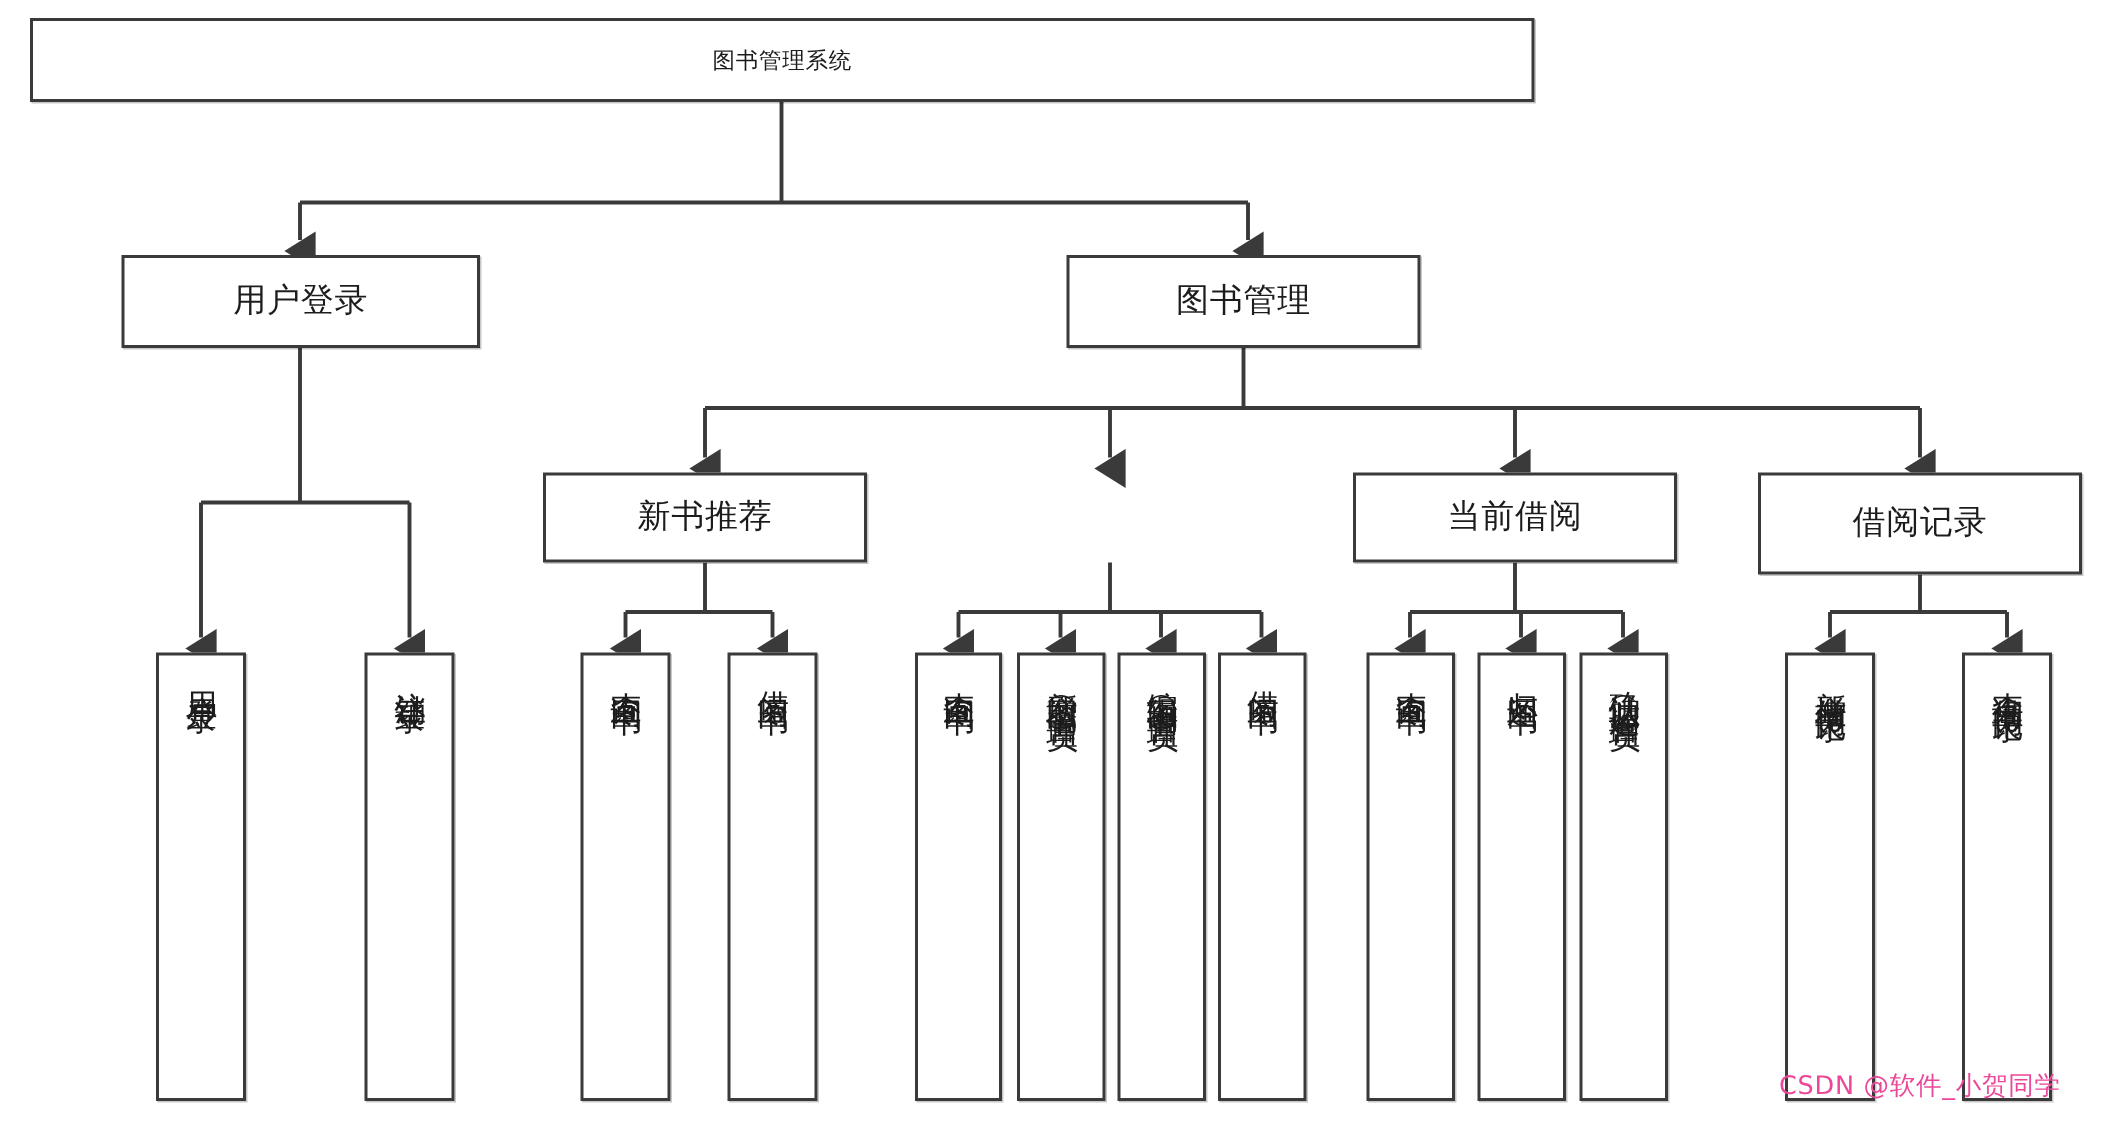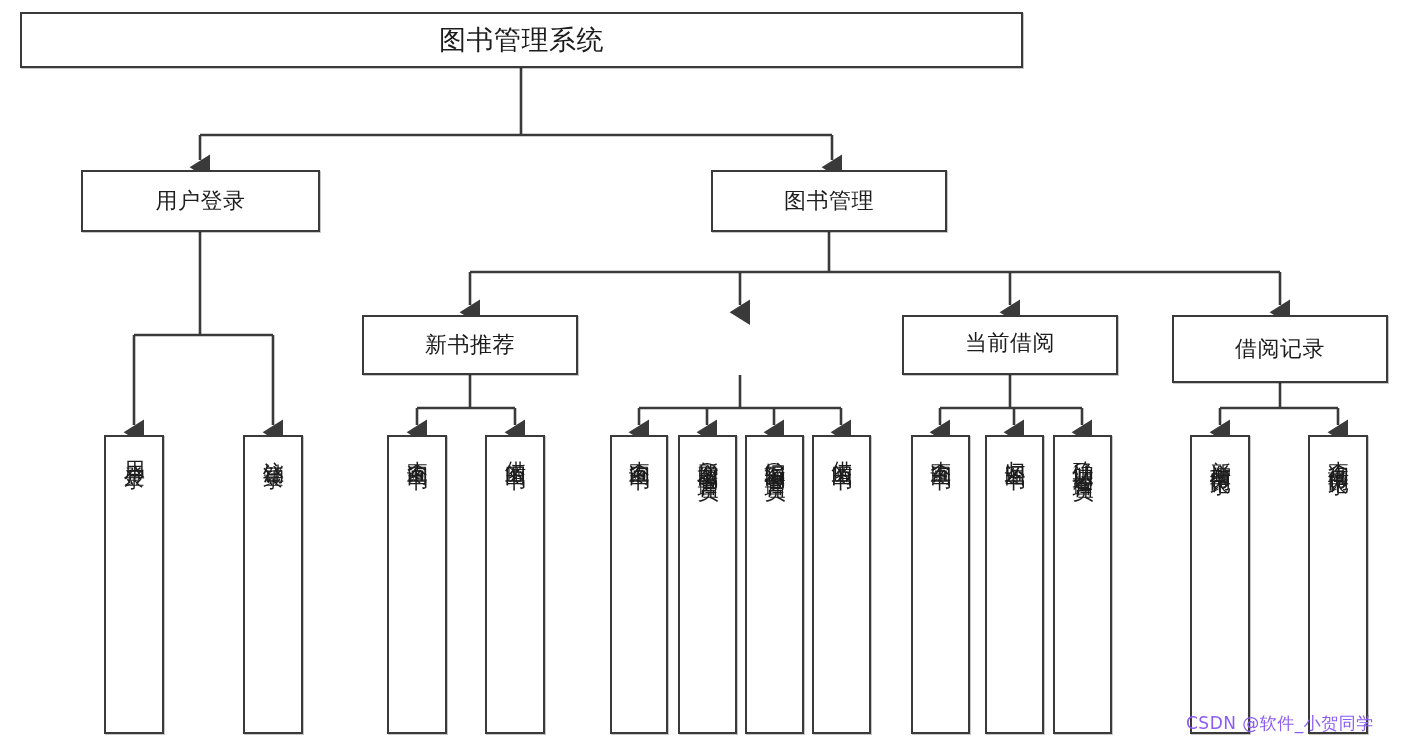--- a/index.html
+++ b/index.html
@@ -40,42 +40,42 @@
     letter-spacing: 0.5px;
     white-space: nowrap;
     color: #1c1c1c;
   }
   
   .node-horizontal .node-label {
     font-size: 22px;
     writing-mode: horizontal-tb;
   }
   .node-root .node-label {
-    font-size: 27px;
+    font-size: 15px;
   }
   
   .node-leaf {
     padding: 7px 0;
     align-items: flex-start;
     justify-content: center;
   }
   .node-leaf .node-label {
     writing-mode: vertical-rl;
     text-orientation: upright;
     font-size: 21px;
     letter-spacing: 3px;
     line-height: 1;
     max-height: 100%;
   }
   .watermark {
     position: absolute;
     left: 1186px;
     top: 712px;
     font-size: 17px;
-    color: #8b5cf6;
+    color: #ec4899;
     letter-spacing: 0.5px;
     white-space: nowrap;
     font-family: "DejaVu Sans", "Liberation Sans", sans-serif;
   }
 </style>
 </head>
 <body>
 
 <div id="diagram-root">
 
@@ -139,21 +139,21 @@
 
   <div class="node-box node-horizontal" style="left: 362px; top: 315px; width: 216px; height: 60px;">
     <span class="node-label">新书推荐</span>
   </div>
 
   <div class="node-box node-horizontal" style="left: 711px; top: 170px; width: 236px; height: 62px;">
     <span class="node-label">图书管理</span>
   </div>
 
 
-  <div class="node-box node-horizontal" style="left: 902px; top: 315px; width: 216px; height: 60px; font-family: Liberation Mono, monospace;">
+  <div class="node-box node-horizontal" style="left: 902px; top: 315px; width: 216px; height: 60px;">
     <span class="node-label">当前借阅</span>
   </div>
 
   <div class="node-box node-horizontal" style="left: 1172px; top: 315px; width: 216px; height: 68px;">
     <span class="node-label">借阅记录</span>
   </div>
 
   <div class="node-box node-leaf" style="left: 104px; top: 435px; width: 60px; height: 299px;">
     <span class="node-label">用户登录</span>
   </div>

